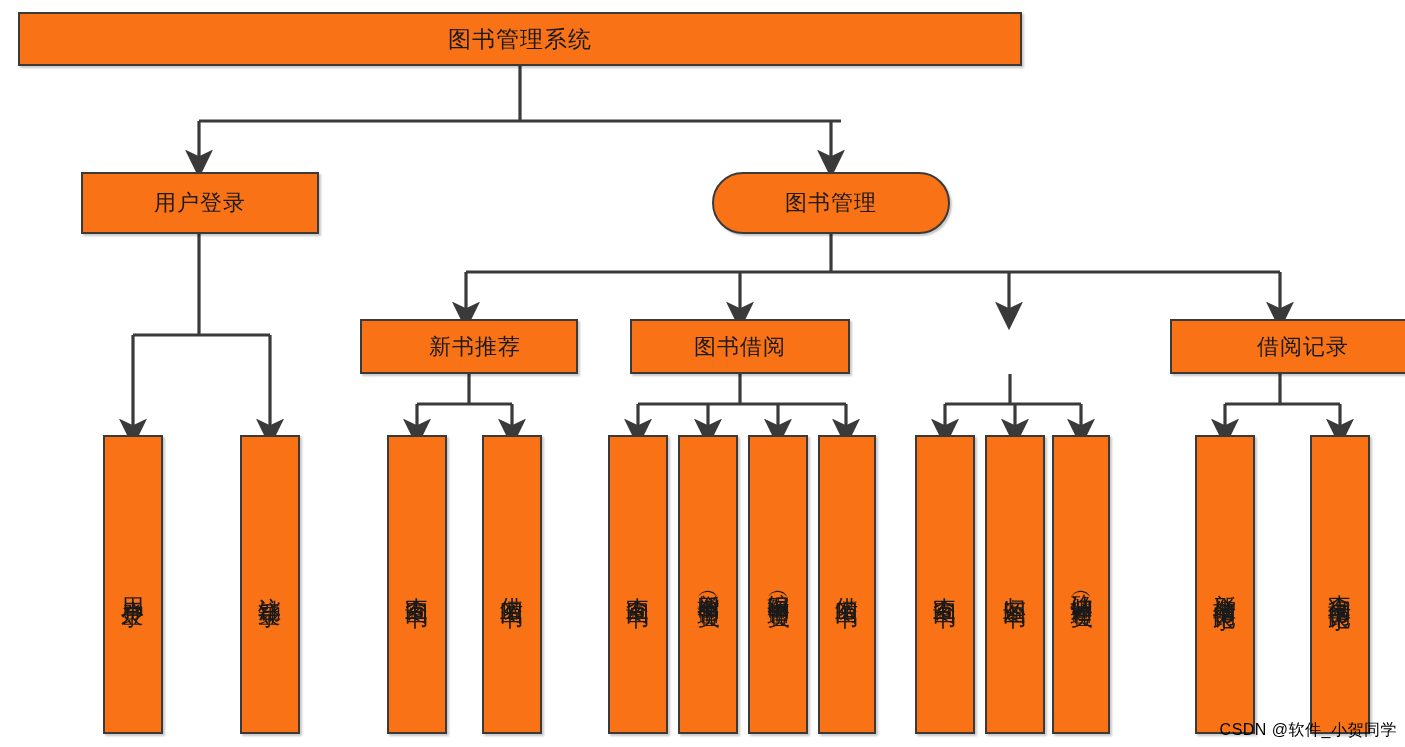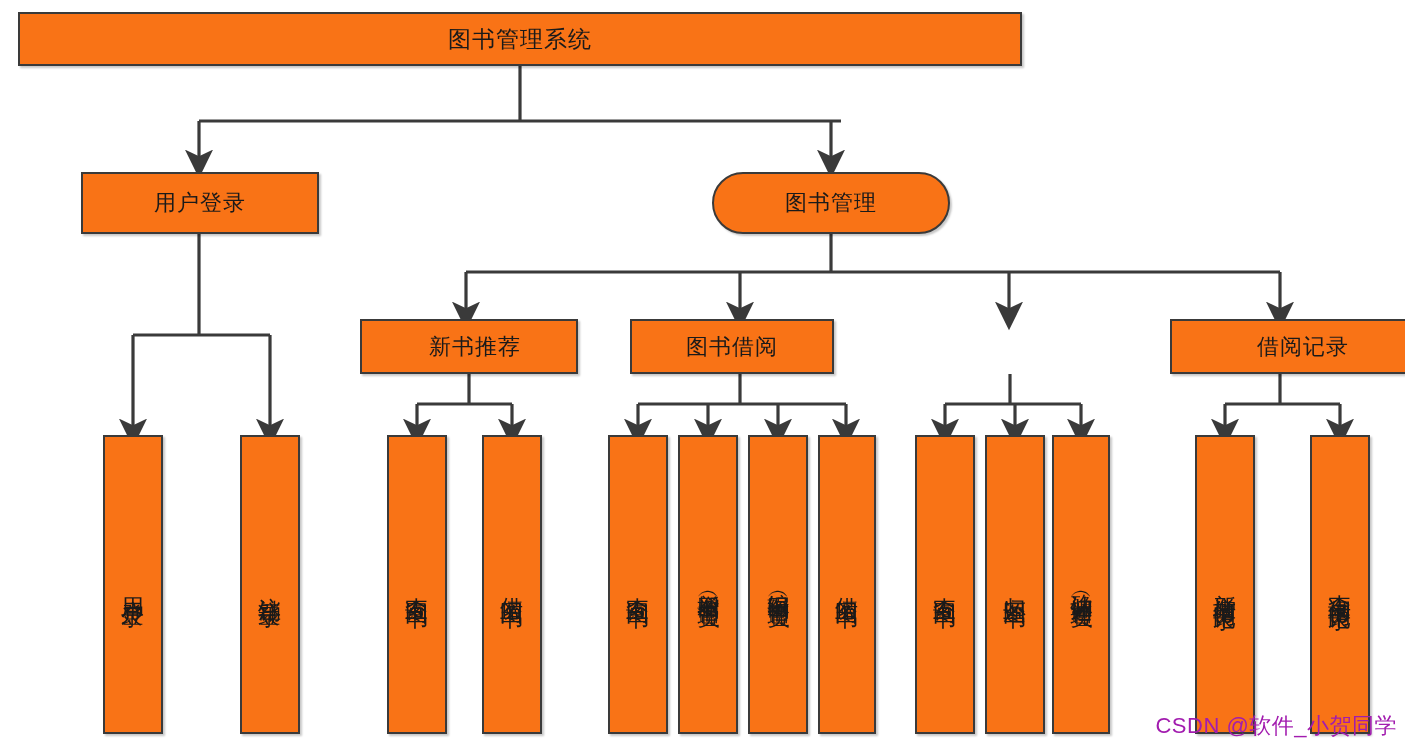--- a/index.html
+++ b/index.html
@@ -60,22 +60,22 @@
   .vlabel {
     writing-mode: vertical-rl;
     text-orientation: upright;
     display: block;
     white-space: nowrap;
   }
   .watermark {
     position: absolute;
     right: 8px;
     bottom: 6px;
-    font-size: 22px;
-    color: #a21caf;
+    font-size: 16px;
+    color: #000000;
     letter-spacing: 0.5px;
     z-index: 3;
     white-space: nowrap;
   }
 </style>
 </head>
 <body>
 
 <div id="canvas">
 
@@ -130,21 +130,21 @@
   </svg>
 
   <div class="node h root" style="left:18px; top:12px; width:1004px; height:54px;">图书管理系统</div>
 
   <div class="node h" style="left:81px; top:172px; width:238px; height:62px;">用户登录</div>
 
   <div class="node h" style="left:712px; top:172px; width:238px; height:62px;border-radius:31px;">图书管理</div>
 
   <div class="node h" style="left:360px; top:319px; width:218px; height:55px;padding-left:12px;">新书推荐</div>
 
-  <div class="node h" style="left:630px; top:319px; width:204px; height:55px;">图书借阅</div>
+  <div class="node h" style="left:630px; top:319px; width:220px; height:55px;">图书借阅</div>
 
 
   <div class="node h" style="left:1170px; top:319px; width:244px; height:55px;padding-left:22px;">借阅记录</div>
 
   <div class="node v" style="left:103px; top:435px; width:60px; height:299px;">
     <span class="vlabel">用户登录</span>
   </div>
   <div class="node v" style="left:240px; top:435px; width:60px; height:299px;">
     <span class="vlabel">注销登录</span>
   </div>

